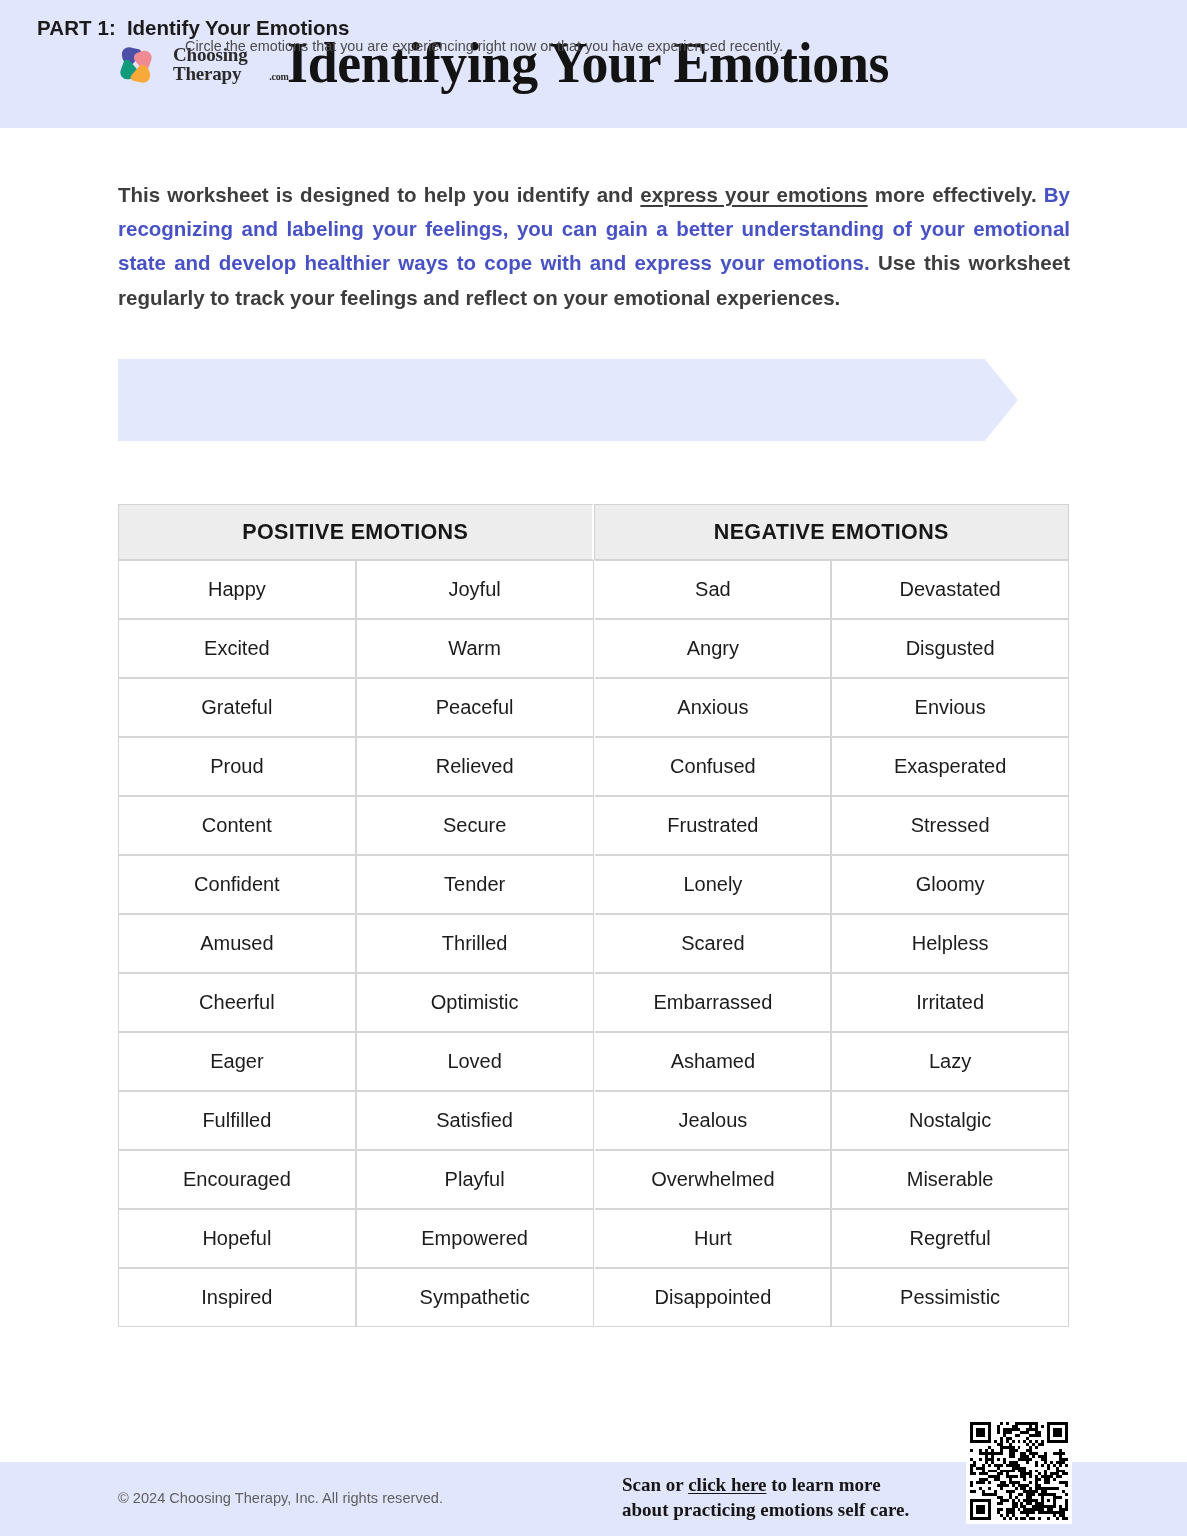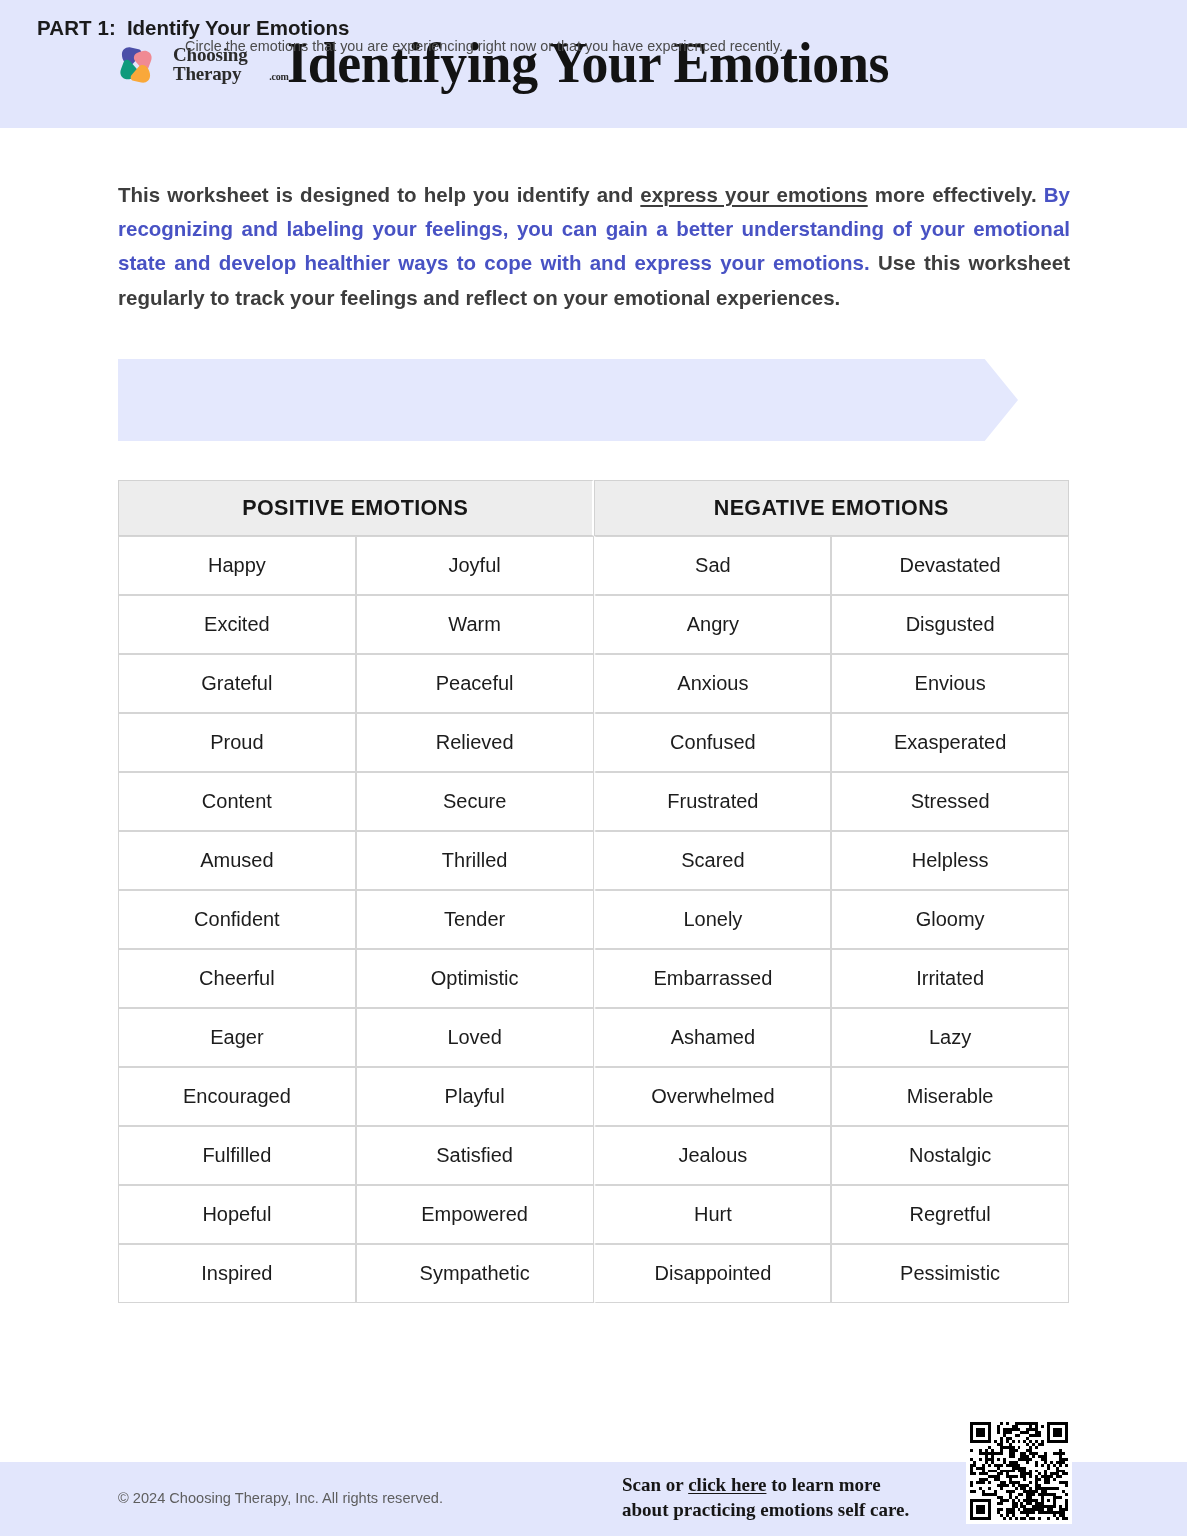--- a/index.html
+++ b/index.html
@@ -113,21 +113,21 @@
     font-size: 14.4px;
     color: #4b4b4b;
     white-space: nowrap;
     margin-left: 45px;
   }
 
   
   .etable {
     position: absolute;
     left: 118px;
-    top: 480px;
+    top: 504px;
     width: 951px;
     border-collapse: separate;
     border-spacing: 0;
     table-layout: fixed;
   }
   .etable col { width: 25%; }
   .etable th {
     background: #ededed;
     height: 56px;
     font-size: 21.5px;
@@ -259,54 +259,54 @@
       <td class="gapcell">Confused</td>
       <td>Exasperated</td>
     </tr>
     <tr>
       <td>Content</td>
       <td>Secure</td>
       <td class="gapcell">Frustrated</td>
       <td>Stressed</td>
     </tr>
     <tr>
+      <td>Confident</td>
+      <td>Tender</td>
+      <td class="gapcell">Lonely</td>
+      <td>Gloomy</td>
+    </tr>
+    <tr>
       <td>Amused</td>
       <td>Thrilled</td>
       <td class="gapcell">Scared</td>
       <td>Helpless</td>
     </tr>
     <tr>
-      <td>Confident</td>
-      <td>Tender</td>
-      <td class="gapcell">Lonely</td>
-      <td>Gloomy</td>
-    </tr>
-    <tr>
       <td>Cheerful</td>
       <td>Optimistic</td>
       <td class="gapcell">Embarrassed</td>
       <td>Irritated</td>
     </tr>
     <tr>
       <td>Eager</td>
       <td>Loved</td>
       <td class="gapcell">Ashamed</td>
       <td>Lazy</td>
     </tr>
     <tr>
+      <td>Fulfilled</td>
+      <td>Satisfied</td>
+      <td class="gapcell">Jealous</td>
+      <td>Nostalgic</td>
+    </tr>
+    <tr>
       <td>Encouraged</td>
       <td>Playful</td>
       <td class="gapcell">Overwhelmed</td>
       <td>Miserable</td>
-    </tr>
-    <tr>
-      <td>Fulfilled</td>
-      <td>Satisfied</td>
-      <td class="gapcell">Jealous</td>
-      <td>Nostalgic</td>
     </tr>
     <tr>
       <td>Hopeful</td>
       <td>Empowered</td>
       <td class="gapcell">Hurt</td>
       <td>Regretful</td>
     </tr>
     <tr>
       <td>Inspired</td>
       <td>Sympathetic</td>

